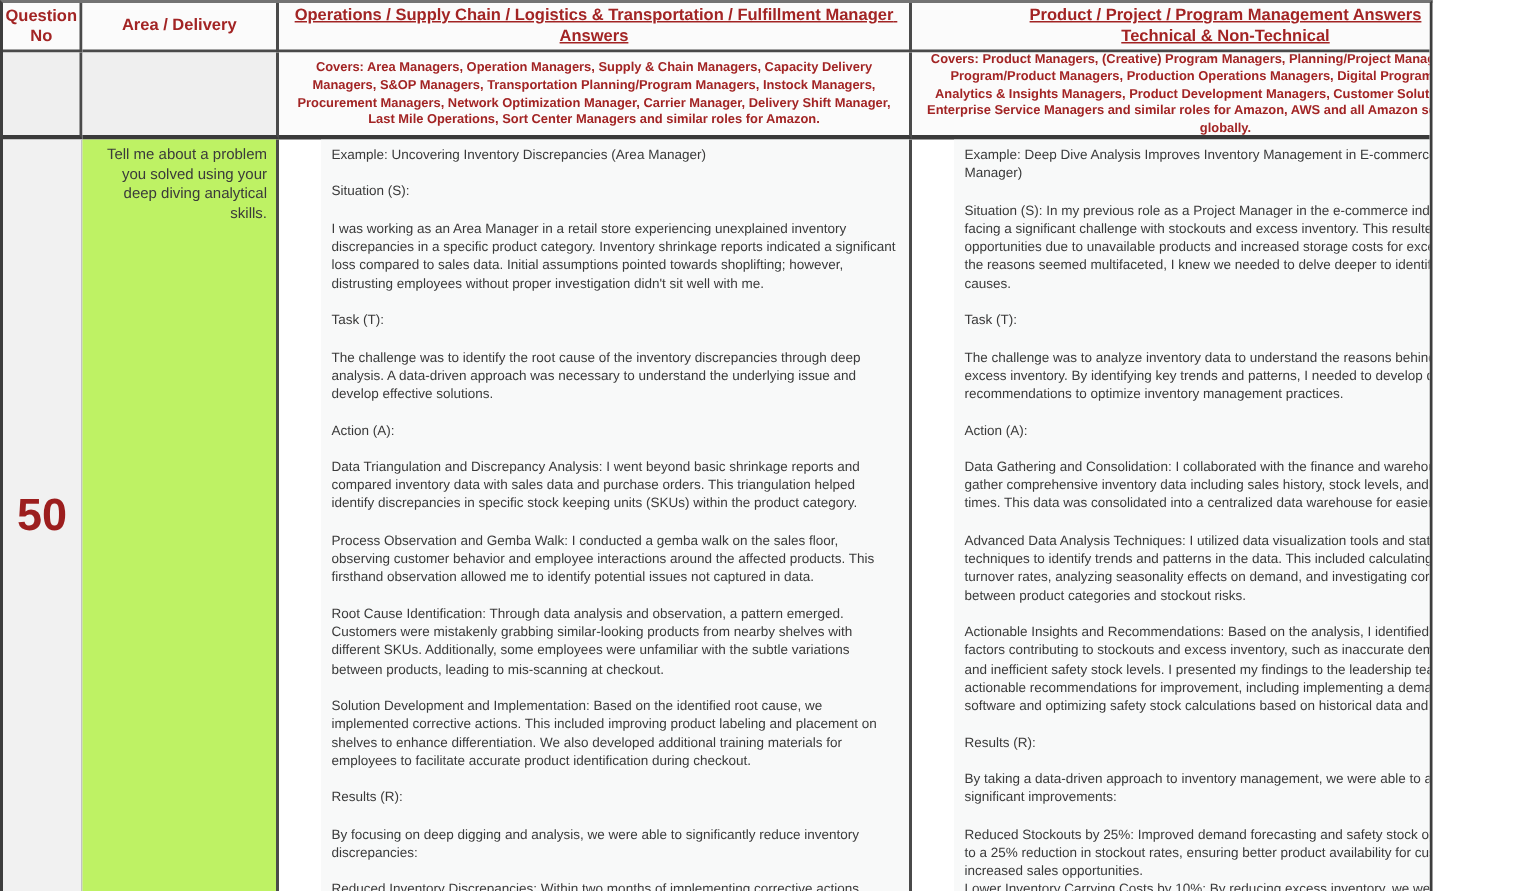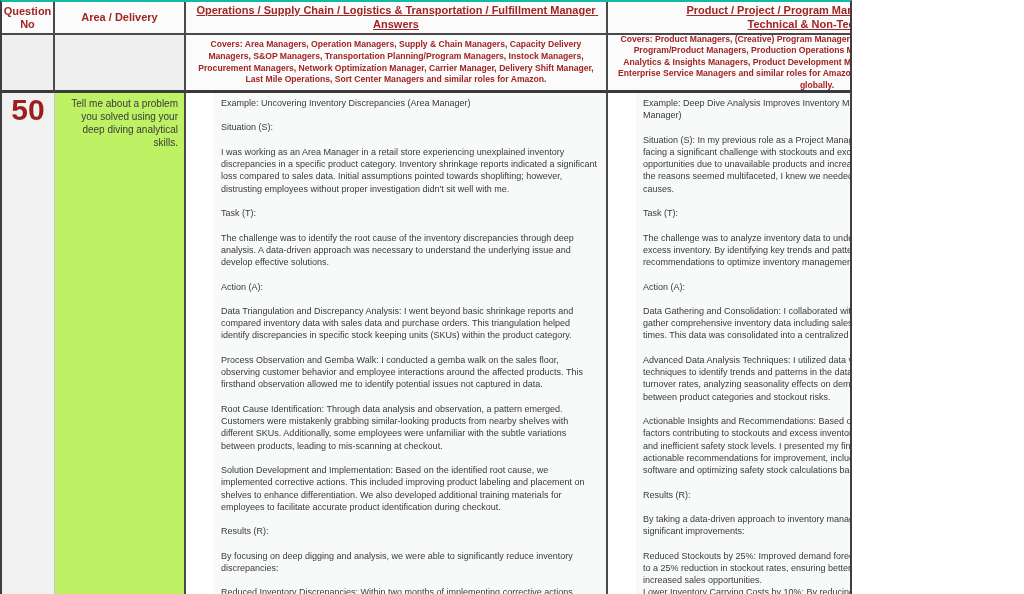--- a/index.html
+++ b/index.html
@@ -1,23 +1,23 @@
 <!DOCTYPE html>
 <html><head>
 <meta charset="utf-8">
 <style>
   html,body { margin:0; padding:0; background:#ffffff; }
   * { box-sizing:border-box; }
   .sheet {
-    width:852px; height:594px;
+    width:955px; height:594px;
     font-family:"Liberation Sans","DejaVu Sans",sans-serif;
     display:grid;
     grid-template-columns:53px 131px 422px 418px;
     grid-template-rows:33px 58px 1fr;
-    border-top:2px solid #14b8a6;
+    border-top:2px solid #737373;
     border-left:2px solid #3e3e3e;
     border-right:2px solid #3e3e3e;
     background:#fff;
     overflow:hidden;
   }
   .cell { overflow:hidden; }
   .hcell {
     background:#fbfbfb;
     border-right:2px solid #4a4a4a;
     border-bottom:2px solid #4a4a4a;
@@ -35,21 +35,21 @@
     display:flex; align-items:center; justify-content:center;
     text-align:center;
     color:#a22424; font-weight:bold;
     font-size:8.6px; line-height:1.35;
     padding:2px 8px;
   }
   .covers.empty { background:#efefef; }
   .qno-cell {
     background:#f1f1f1;
     border-right:1px solid #c2c2c2;
-    display:flex; justify-content:center;
+    display:flex; align-items:center; justify-content:center;
   }
   .qno-text { color:#9c1e1e; font-weight:bold; font-size:30px; }
   .question-cell {
     background:#bef264;
     border-right:2px solid #4a4a4a;
     padding:4px 6px;
     font-size:10px; line-height:1.3; color:#3a3a3a;
     white-space:pre-wrap;
     text-align:right;
   }

